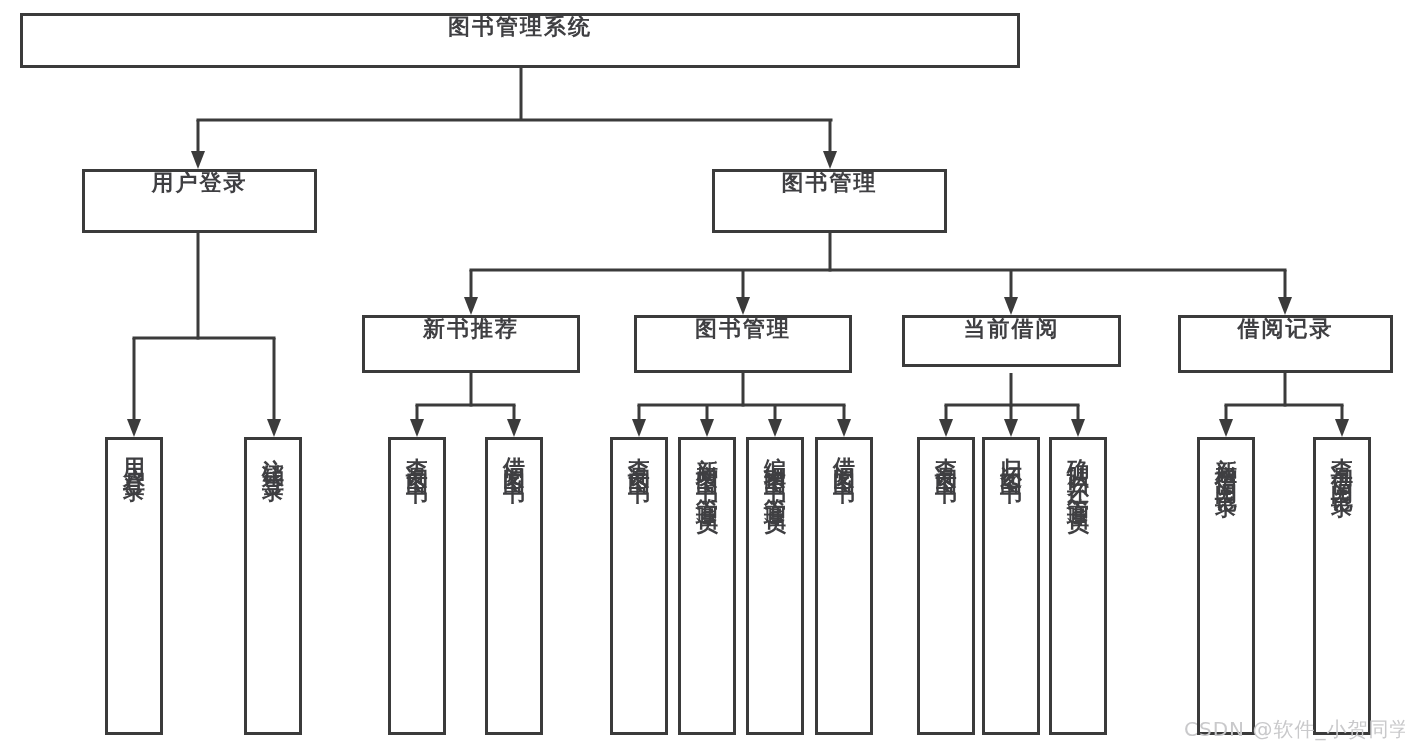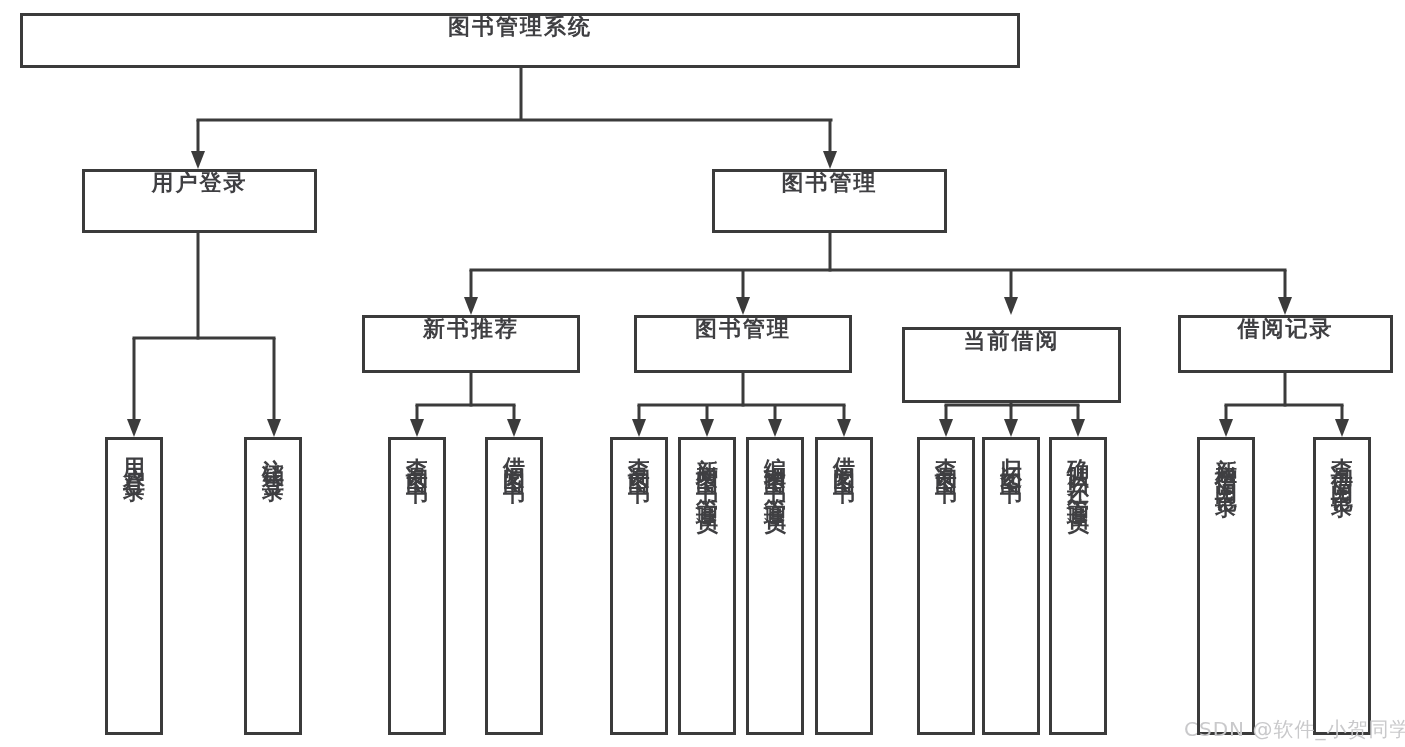--- a/index.html
+++ b/index.html
@@ -129,21 +129,21 @@
   <div class="box h" style="left:362px;top:315px;width:218px;height:58px">
     <span>新书推荐</span>
   </div>
 
   <div class="box h" style="left:712px;top:169px;width:235px;height:64px">
     <span>图书管理</span>
   </div>
   <div class="box h" style="left:634px;top:315px;width:218px;height:58px">
     <span>图书管理</span>
   </div>
-  <div class="box h" style="left:902px;top:327px;width:219px;height:76px">
+  <div class="box h" style="left:902px;top:315px;width:219px;height:52px">
     <span>当前借阅</span>
   </div>
   <div class="box h" style="left:1178px;top:315px;width:215px;height:58px">
     <span>借阅记录</span>
   </div>
 
   <div class="box v" style="left:105px;top:437px;width:58px;height:298px">
     <span>用户登录</span>
   </div>
   <div class="box v" style="left:244px;top:437px;width:58px;height:298px">

